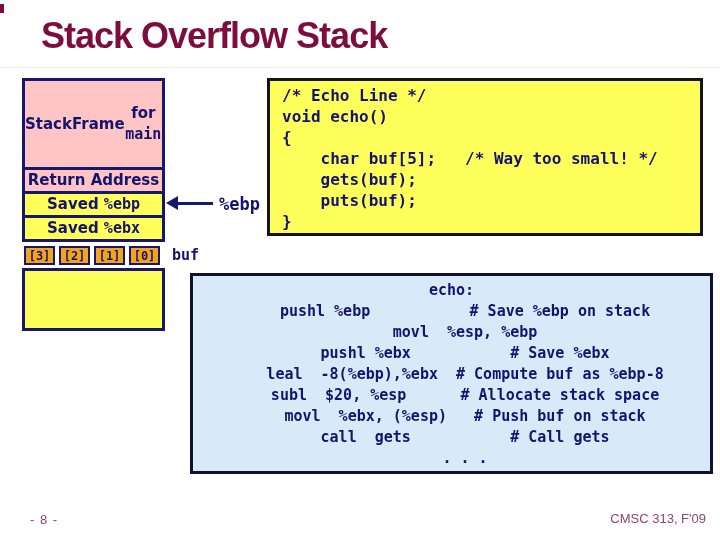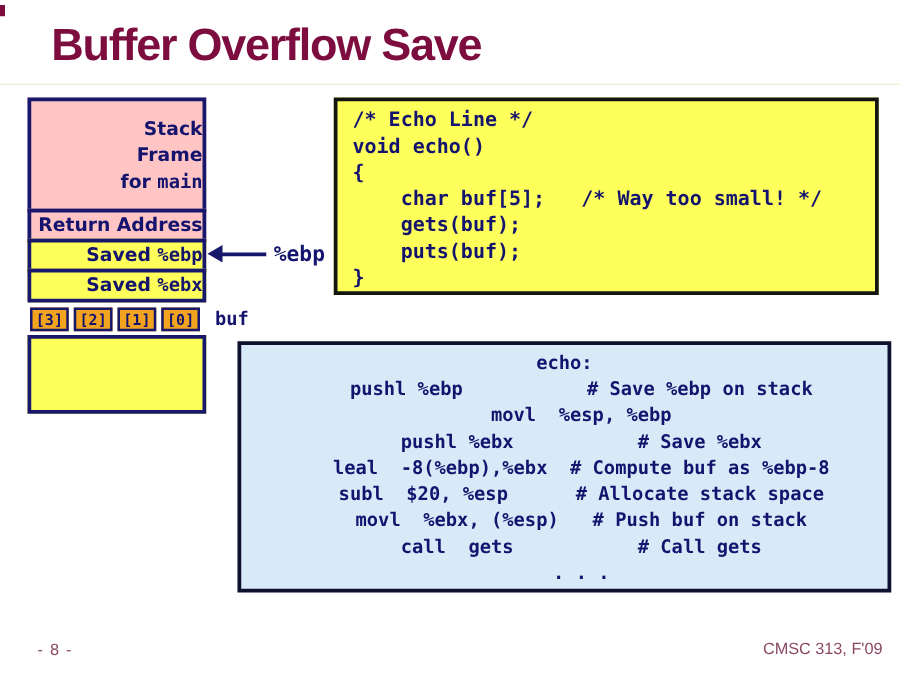--- a/index.html
+++ b/index.html
@@ -32,21 +32,21 @@
     left:0;top:67px;width:720px;height:1px;background:#EDEDD2;
   }
   .corner-mark{
     left:0;top:4px;width:4px;height:9px;background:var(--title);
   }
   
   .stackbox{
     left:22px;width:143px;
     border:3px solid var(--navy);
     color:var(--navy-text);
-    display:flex;flex-direction:column;align-items:flex-end;justify-content:center;
+    display:flex;flex-direction:row;align-items:center;justify-content:center;
     text-align:center;
     font-family:"DejaVu Sans",sans-serif;
     font-weight:bold;
     font-size:15px;line-height:21px;
   }
   .mono{font-family:"DejaVu Sans Mono","Liberation Mono",monospace;font-weight:bold;}
   .frame-main{top:78px;height:92px;background:var(--pink);}
   .row-return{top:167px;height:27px;background:var(--pink);}
   .row-ebp{top:191px;height:27px;background:var(--yellow);}
   .row-ebx{top:215px;height:27px;background:var(--yellow);}
@@ -105,21 +105,21 @@
   .asm-box pre{padding:4px 10px;font-size:15px;line-height:21px;text-align:center;}
   
   .page-number{left:30px;top:512px;font-size:13px;color:var(--footer);letter-spacing:1px;}
   .course-footer{right:14px;top:511px;font-size:13px;color:var(--footer);}
 </style>
 </head>
 <body>
 
 <div class="abs corner-mark"></div>
 
-<h1 class="abs slide-title">Buffer Overflow Save</h1>
+<h1 class="abs slide-title">Stack Overflow Stack</h1>
 <div class="abs title-rule"></div>
 
 <div class="abs stackbox frame-main">
   <div>Stack</div>
   <div>Frame</div>
   <div><span>for </span><span class="mono">main</span></div>
 </div>
 
 <div class="abs stackbox row-return">
   <div>Return Address</div>

